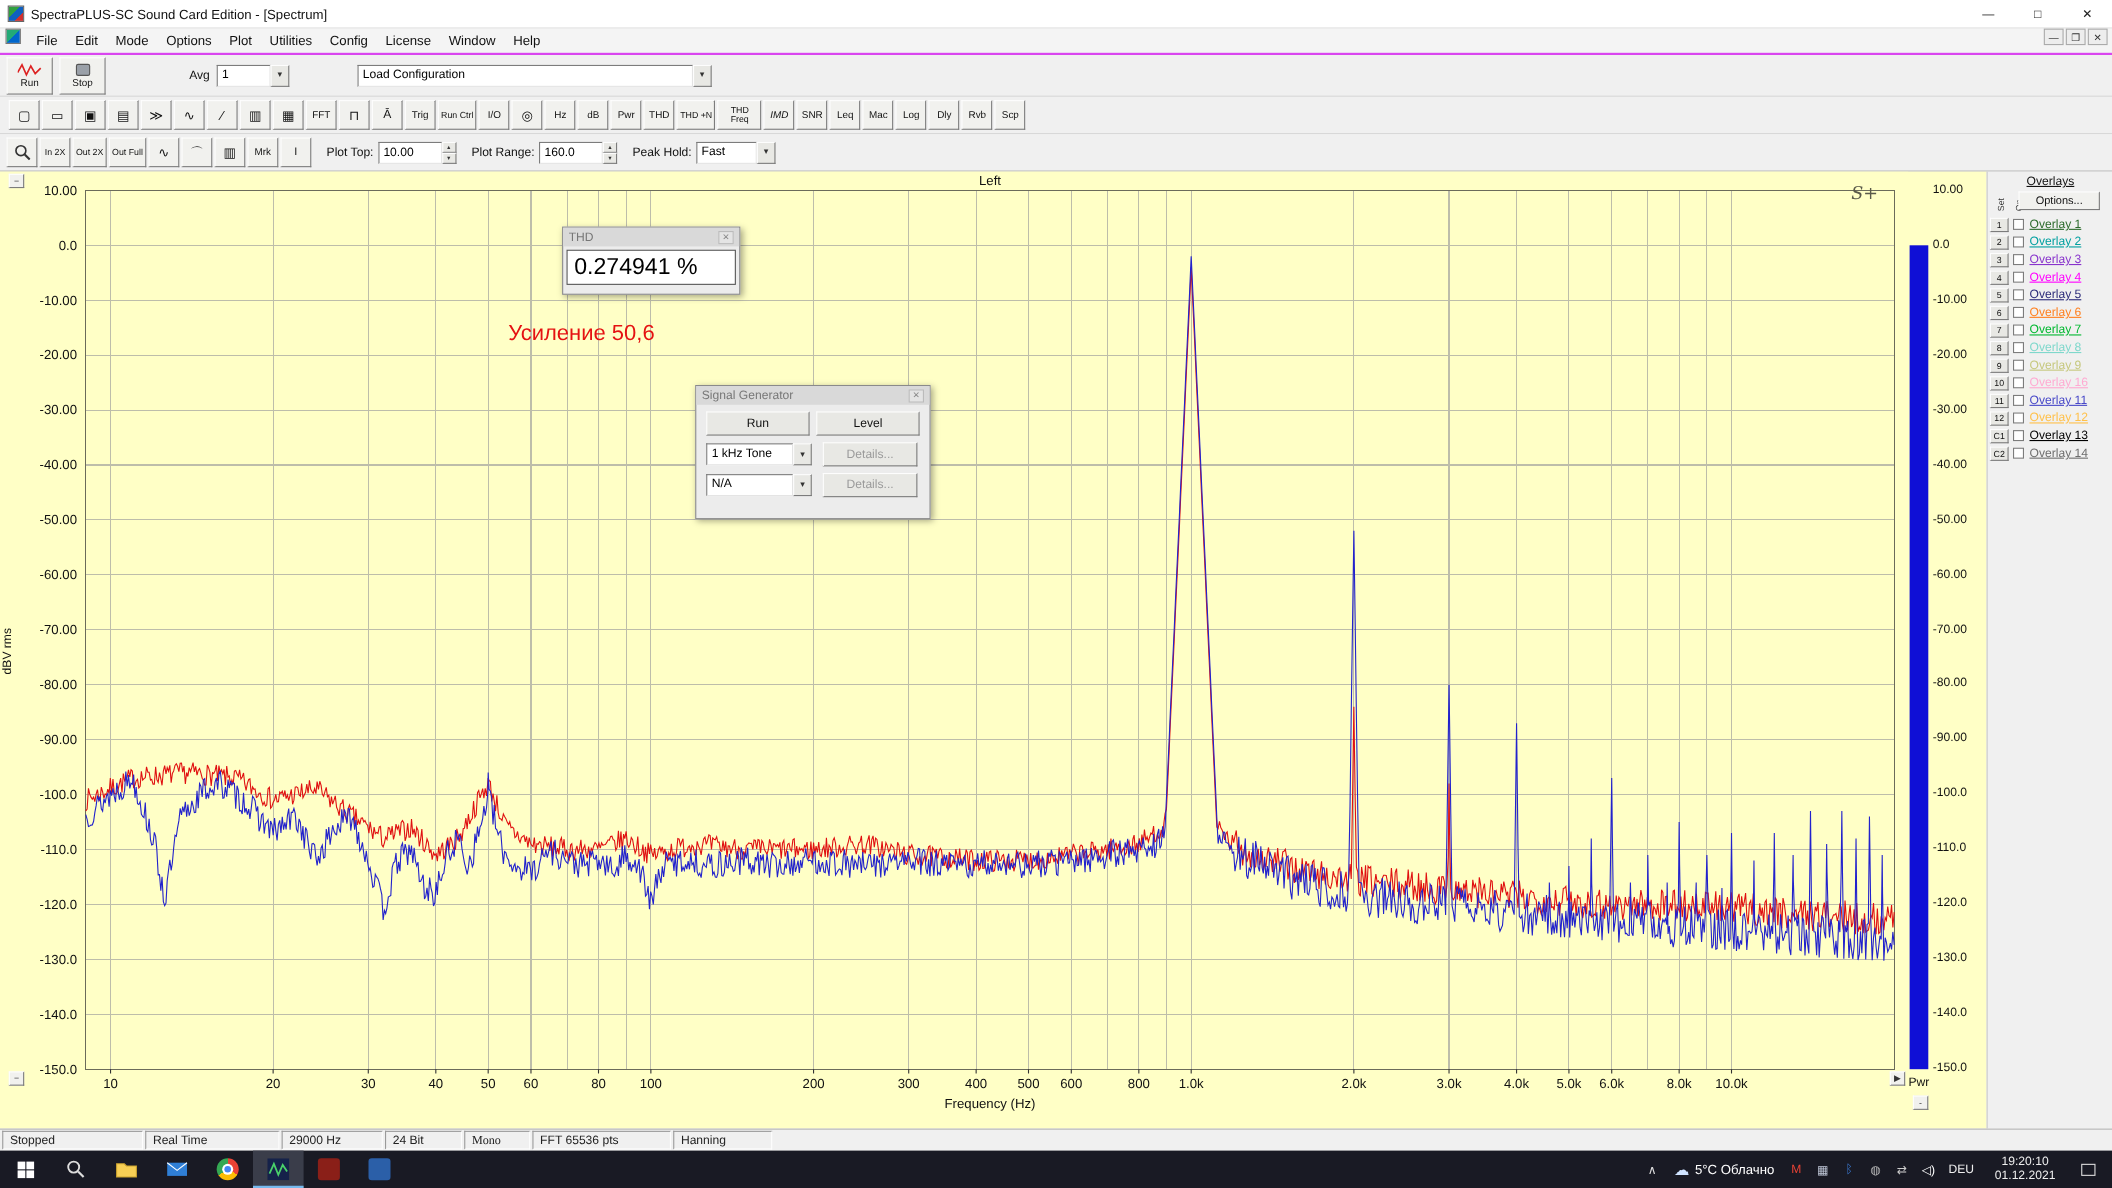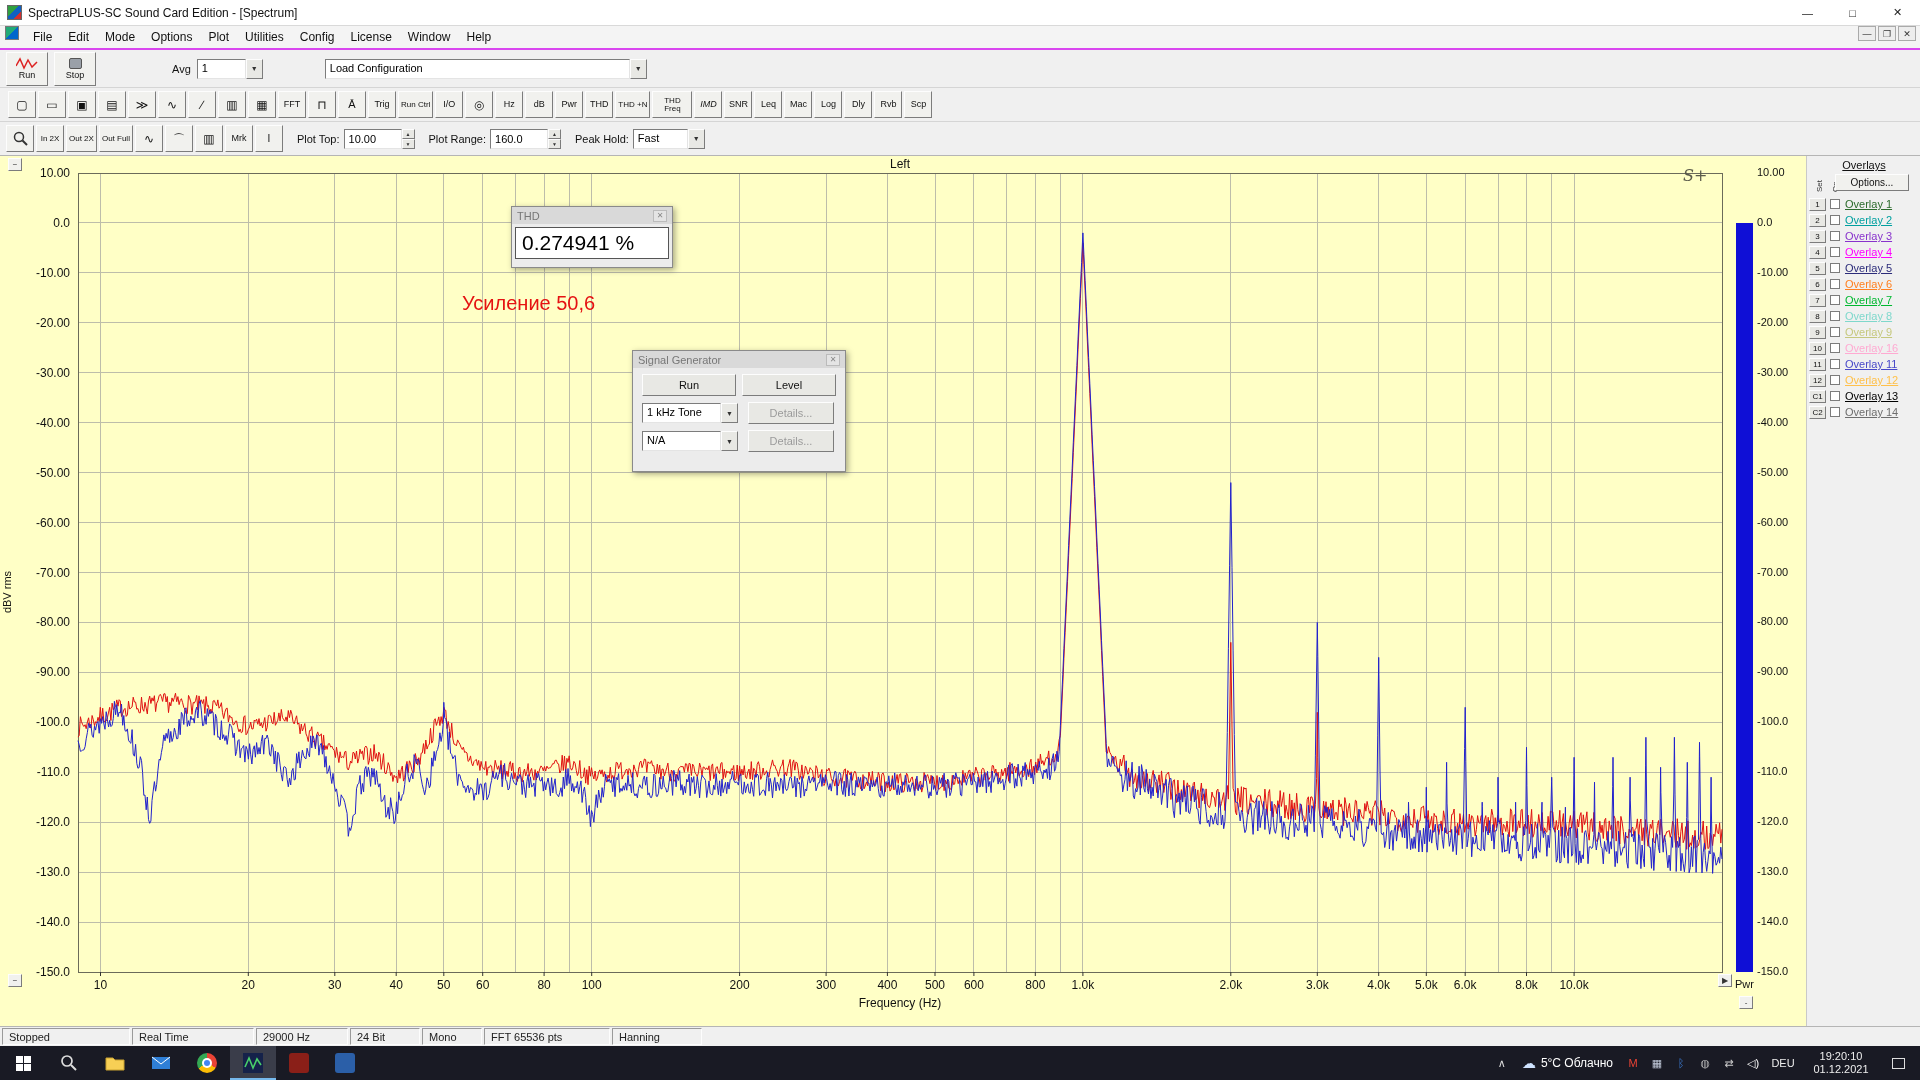--- a/index.html
+++ b/index.html
@@ -491,21 +491,21 @@
       <span class="pbtn dis" style="margin-left:10px;max-width:86px">Details...</span>
     </div>
   </div>
 
   <div class="statusbar">
 
   <span class="scell" style="width: 128px;">Stopped</span>
       <span class="scell" style="width: 122px;">Real Time</span>
       <span class="scell" style="width: 92px;">29000 Hz</span>
       <span class="scell" style="width: 70px;">24 Bit</span>
-      <span class="scell" style="width: 60px;">Mono</span>
+      <span class="scell" style="width: 60px; font-family: Liberation Serif, serif;">Mono</span>
       <span class="scell" style="width: 126px;">FFT 65536 pts</span>
       <span class="scell" style="width: 90px;">Hanning</span>
     </div>
 
   <div class="taskbar">
     <div class="ticon">
       <span class="winlogo">
           <i></i>
           <i></i>
           <i></i>

